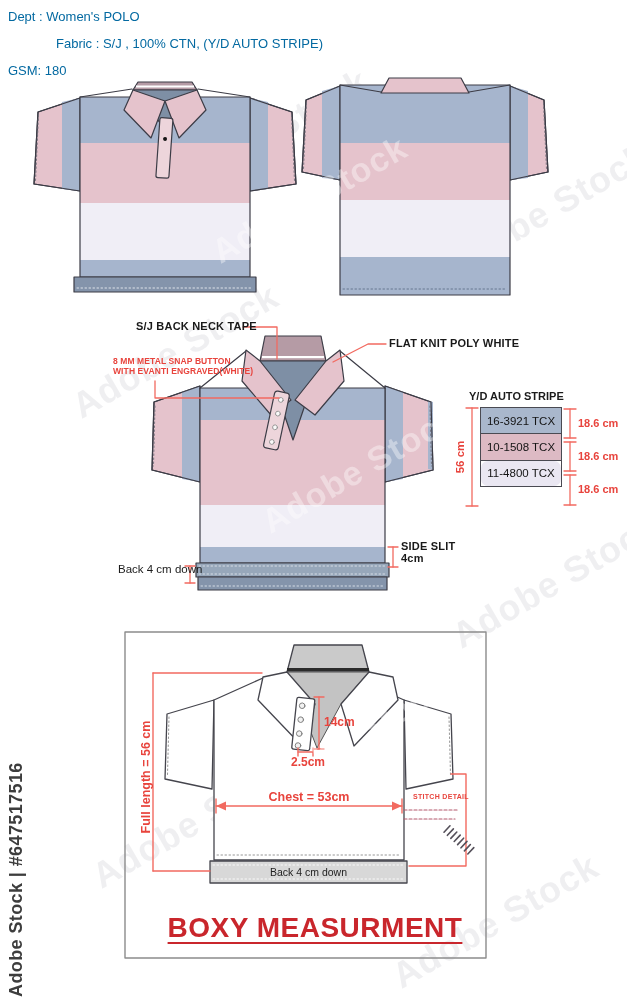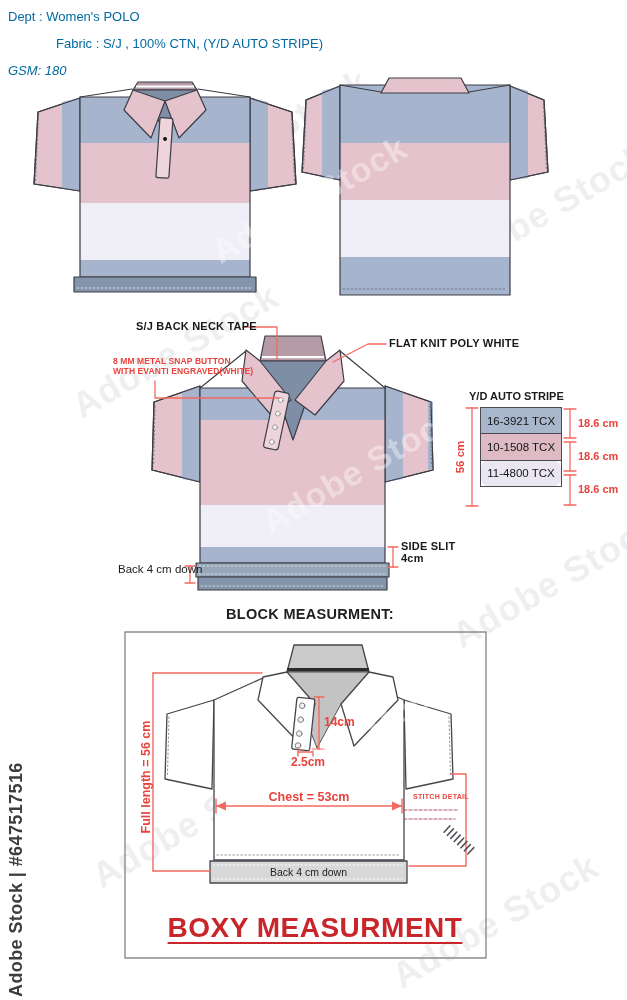--- a/index.html
+++ b/index.html
@@ -240,21 +240,21 @@
       </g>
     </g>
   </svg>
 
   <div class="wm-light" style="left:200px;top:180px;">Adobe Stock</div>
   <div class="wm-light" style="left:250px;top:450px;">Adobe Stock</div>
   <div class="wm-light" style="left:240px;top:720px;">Adobe Stock</div>
 
   <div class="lbl hdr z3" style="left:8px;top:10px;">Dept : Women's POLO</div>
   <div class="lbl hdr z3" style="left:8px;top:37px;margin-left:48px;">Fabric : S/J , 100% CTN, (Y/D AUTO STRIPE)</div>
-  <div class="lbl hdr z3" style="left:8px;top:64px;font-style:italic;">GSM: 180</div>
+  <div class="lbl hdr z3" style="left:8px;top:64px;">GSM: 180</div>
 
   <div class="lbl ann z3" style="left:136px;top:320px;">S/J BACK NECK TAPE</div>
   <div class="lbl ann z3" style="left:389px;top:337px;">FLAT KNIT POLY WHITE</div>
   <div class="lbl ann-red z3" style="left:113px;top:357px;">8 MM METAL SNAP BUTTON</div>
   <div class="lbl ann-red z3" style="left:113px;top:367px;">WITH EVANTI ENGRAVED(WHITE)</div>
 
 
   <div class="lbl ann z3" style="left:401px;top:540px;">SIDE SLIT</div>
   <div class="lbl ann z3" style="left:401px;top:552px;">4cm</div>
   <div class="lbl z3" style="left:118px;top:563px;font-size:11.5px;font-weight:500;">Back 4 cm down</div>
@@ -263,21 +263,20 @@
   <div class="tbl">
     <div class="row row-0">16-3921 TCX</div>
     <div class="row row-1">10-1508 TCX</div>
     <div class="row row-2">11-4800 TCX</div>
   </div>
   <div class="lbl red z3 rot" style="left:461px;top:457px;font-size:11.5px;font-weight:600;">56 cm</div>
   <div class="lbl red z3" style="left:578px;top:417px;font-size:11px;font-weight:600;">18.6 cm</div>
   <div class="lbl red z3" style="left:578px;top:450px;font-size:11px;font-weight:600;">18.6 cm</div>
   <div class="lbl red z3" style="left:578px;top:483px;font-size:11px;font-weight:600;">18.6 cm</div>
 
-  <div class="lbl blocktitle z3" style="left:165px;top:606px;width:290px;">BLOCK MEASURMENT:</div>
   <div class="lbl meas z3 rot" style="left:146px;top:777px;font-size:12.5px;">Full length = 56 cm</div>
   <div class="lbl meas z3" style="left:324px;top:716px;">14cm</div>
   <div class="lbl meas z3" style="left:291px;top:756px;">2.5cm</div>
   <div class="lbl meas z3" style="left:250px;top:790px;width:118px;text-align:center;font-size:12.5px;">Chest = 53cm</div>
   <div class="lbl red z3" style="left:413px;top:793px;font-size:7px;font-weight:600;letter-spacing:.3px;">STITCH DETAIL</div>
   <div class="lbl z3" style="left:210px;top:866px;width:197px;text-align:center;font-size:10.5px;color:#222;">Back 4 cm down</div>
   <div class="lbl boxy z3" style="left:155px;top:912px;width:320px;">BOXY MEASURMENT</div>
 
   <div class="wm-side">Adobe Stock | #647517516</div>
 

